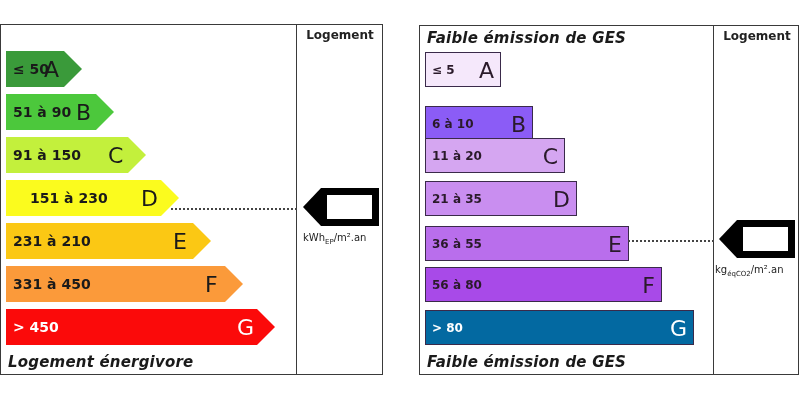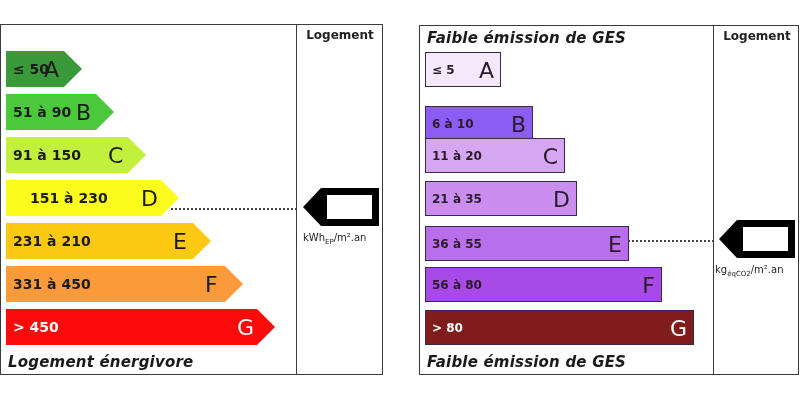--- a/index.html
+++ b/index.html
@@ -137,21 +137,21 @@
         <span class="letter">D</span>
       </div>
       <div class="g-bar" style="top: 186px; width: 204px; background: rgb(185, 110, 236); margin-top: 14px;">
         <span class="range">36 à 55</span>
         <span class="letter">E</span>
       </div>
       <div class="g-bar" style="top: 241px; width: 237px; background: rgb(168, 74, 232);">
         <span class="range">56 à 80</span>
         <span class="letter">F</span>
       </div>
-      <div class="g-bar white" style="top: 284px; width: 269px; background: #7f1d1d;">
+      <div class="g-bar white" style="top: 284px; width: 269px; background: #0369a1;">
         <span class="range">&gt; 80</span>
         <span class="letter">G</span>
       </div>
     </div>
 
   <div class="dots" style="left:208px; width:86px; top:214px;"></div>
 
   <svg class="tag" style="left:297px; top:192px;" width="80" height="42" viewBox="0 0 80 42">
     <polygon points="2,21 20,2 78,2 78,40 20,40" fill="#000"></polygon>
     <rect x="26" y="9" width="45" height="24" fill="#fff"></rect>

